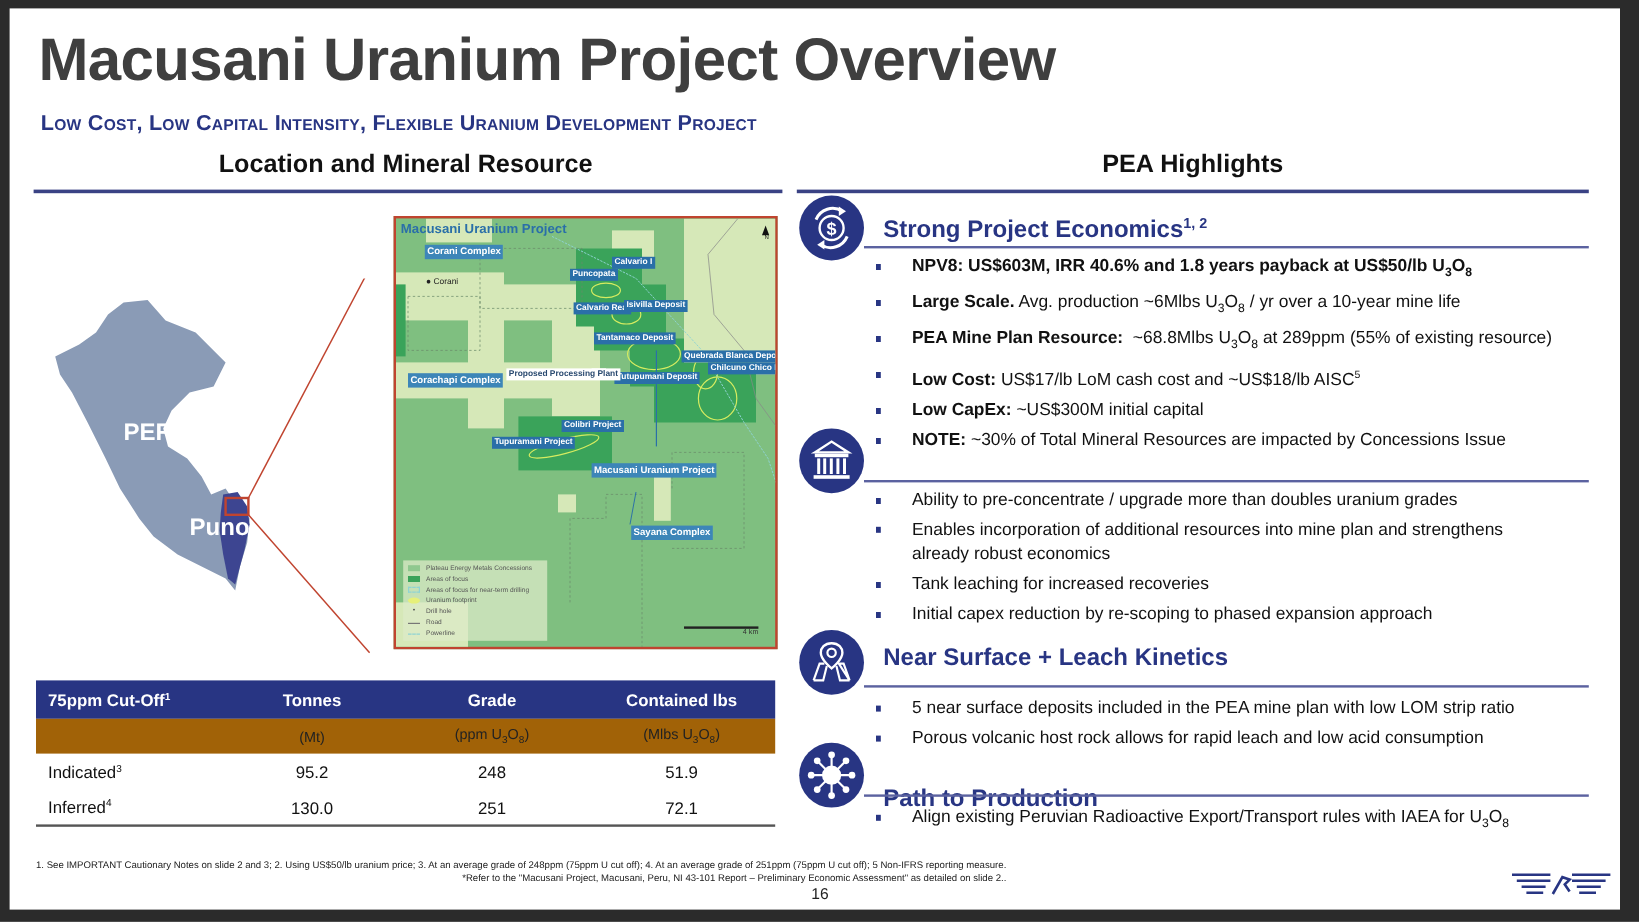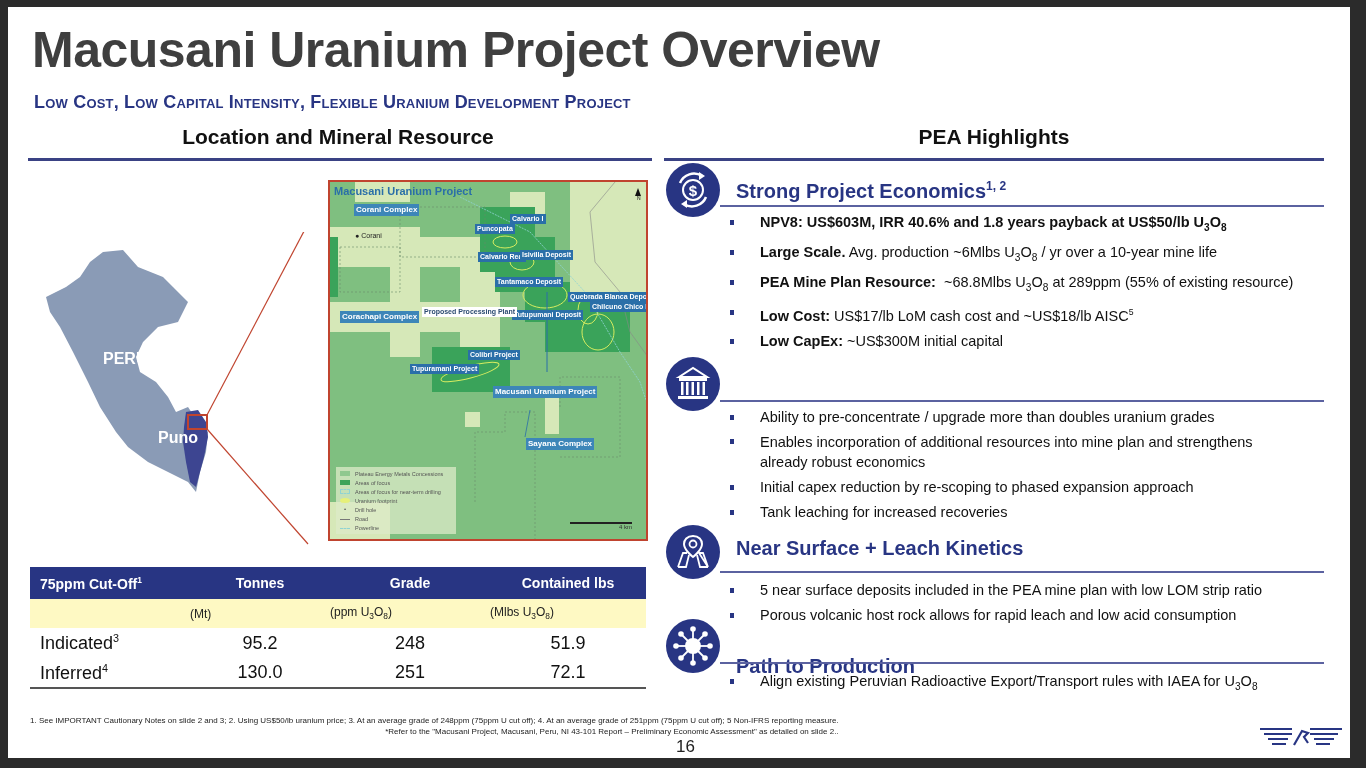--- a/index.html
+++ b/index.html
@@ -3,56 +3,56 @@
 <meta charset="utf-8">
 <style>
   * { box-sizing: border-box; margin: 0; padding: 0; }
   html, body { width: 1366px; height: 768px; overflow: hidden; background: #2b2b2b; font-family: "Liberation Sans", sans-serif; }
   .slide { position: absolute; left: 8px; top: 7px; width: 1342px; height: 751px; background: #ffffff; overflow: hidden; }
   .title { position: absolute; left: 24px; top: 14px; font-size: 50px; font-weight: bold; color: #3f3f3f; letter-spacing: -0.5px; }
   .subtitle { position: absolute; left: 26px; top: 85px; font-size: 18px; font-weight: bold; color: #283583; font-variant: small-caps; letter-spacing: 0.2px; }
   .section-head { position: absolute; top: 118px; font-size: 21px; font-weight: bold; color: #111; text-align: center; }
   .rule { position: absolute; height: 3px; background: #3a4284; }
   .rule-thin { position: absolute; height: 2px; background: #5b62a0; }
-  .peru-label { position: absolute; color: #fff; font-weight: bold; font-size: 16px; }
+  .peru-label { position: absolute; color: #fff; font-weight: bold; font-size: 20px; }
   .detail-map { position: absolute; left: 320px; top: 173px; width: 320px; height: 361px; border: 2px solid #c0442f; background: #7fbf80; overflow: hidden; }
   .map-title { position: absolute; left: 4px; top: 3px; font-size: 11px; font-weight: bold; color: #2a6fa8; }
   .map-tag { position: absolute; background: #2a6fa8; color: #fff; font-size: 7px; font-weight: bold; padding: 0 2px; line-height: 10px; white-space: nowrap; }
   .map-tag.big { font-size: 8px; line-height: 12px; background: #3d86b8; }
   .map-tag.white { background: #fff; color: #2a4a70; }
   .legend { position: absolute; left: 6px; top: 285px; width: 120px; background: rgba(220,235,200,0.75); padding: 2px 4px; }
   .legend-row { display: flex; align-items: center; gap: 5px; font-size: 5.5px; color: #555; height: 9px; }
   .legend-sw { width: 10px; height: 5px; }
   .scale { position: absolute; left: 240px; top: 340px; width: 62px; border-top: 2px solid #222; font-size: 6px; color: #333; text-align: right; }
 
   
   .res-table { position: absolute; left: 22px; top: 560px; width: 616px; border-collapse: collapse; }
   .res-table th { background: #283583; color: #fff; font-size: 14px; font-weight: bold; height: 32px; text-align: center; }
   .res-table th:first-child { text-align: left; padding-left: 10px; }
-  .res-table .units td { background: #fef9c3; color: #222; font-size: 12px; height: 29px; text-align: left; }
-  .res-table .drow td { font-size: 18px; color: #111; height: 30px; text-align: center; }
+  .res-table .units td { background: #a16207; color: #222; font-size: 12px; height: 29px; text-align: center; }
+  .res-table .drow td { font-size: 14px; color: #111; height: 30px; text-align: center; }
   .res-table .drow td:first-child { text-align: left; padding-left: 10px; }
   .res-table .drow:last-child td { border-bottom: 2px solid #555; }
   sup { font-size: 0.6em; }
   sub { font-size: 0.7em; }
 
   
   .hl-icon { position: absolute; width: 54px; height: 54px; border-radius: 50%; background: #283583; }
   .hl-icon svg { width: 54px; height: 54px; }
   .hl-title { position: absolute; left: 728px; font-size: 20px; font-weight: bold; color: #283583; }
   .hl-title sup { font-size: 12px; }
   .bullets { position: absolute; left: 720px; width: 600px; list-style: none; }
   .bullets li { position: relative; padding-left: 32px; font-size: 14.5px; color: #111; line-height: 25px; }
   .bullets li::before { content: ""; position: absolute; left: 2px; top: 10px; width: 4px; height: 5px; background: #283583; }
   .bullets li.wrap { line-height: 20px; padding-top: 2px; padding-bottom: 3px; }
   .bullets li.wrap::before { top: 9px; }
   .bullets b { font-weight: bold; }
 
   .footnote { position: absolute; left: 22px; top: 708px; font-size: 8px; color: #222; line-height: 11px; text-align: right; }
-  .page-num { position: absolute; left: 668px; top: 730px; font-size: 17px; color: #222; }
+  .page-num { position: absolute; left: 668px; top: 730px; font-size: 13px; color: #222; }
   .logo { position: absolute; left: 1250px; top: 714px; width: 86px; height: 30px; }
 </style>
 </head>
 <body>
 
 <div class="slide">
 
   <div class="title">Macusani Uranium Project Overview</div>
   <div class="subtitle">Low Cost, Low Capital Intensity, Flexible Uranium Development Project</div>
 
@@ -205,40 +205,41 @@
     </svg>
   </div>
   <div class="hl-title" style="top:172px;"><span>Strong Project Economics</span><sup>1, 2</sup></div>
   <div class="rule-thin" style="left:712px;top:198px;width:604px;"></div>
   <ul class="bullets" style="top:203px;">
     <li><b>NPV8: US$603M, IRR 40.6% and 1.8 years payback at US$50/lb U<sub>3</sub>O<sub>8</sub></b></li>
     <li><b>Large Scale.</b> Avg. production ~6Mlbs U<sub>3</sub>O<sub>8</sub> / yr over a 10-year mine life</li>
     <li><b>PEA Mine Plan Resource:</b>&nbsp; ~68.8Mlbs U<sub>3</sub>O<sub>8</sub> at 289ppm (55% of existing resource)</li>
     <li><b>Low Cost:</b><span> US$17/lb LoM cash cost and ~US$18/lb AISC</span><sup>5</sup></li>
     <li><b>Low CapEx:</b><span> ~US$300M initial capital</span></li>
+    <li><b>NOTE:</b><span> ~30% of Total Mineral Resources are impacted by Concessions Issue</span></li>
   </ul>
 
   <div class="hl-icon" style="left:658px;top:350px;">
     <svg viewBox="0 0 54 54">
       <path d="M13,20 L27,11 L41,20 Z" fill="none" stroke="#fff" stroke-width="2"></path>
       <rect x="13" y="21" width="28" height="3" fill="#fff"></rect>
       <rect x="15" y="25" width="2.5" height="13" fill="#fff"></rect>
       <rect x="20" y="25" width="2.5" height="13" fill="#fff"></rect>
       <rect x="25.5" y="25" width="2.5" height="13" fill="#fff"></rect>
       <rect x="31" y="25" width="2.5" height="13" fill="#fff"></rect>
       <rect x="36.5" y="25" width="2.5" height="13" fill="#fff"></rect>
       <rect x="12" y="39" width="30" height="3" fill="#fff"></rect>
     </svg>
   </div>
   <div class="rule-thin" style="left:712px;top:393px;width:604px;"></div>
   <ul class="bullets" style="top:398px;">
     <li>Ability to pre-concentrate / upgrade more than doubles uranium grades</li>
     <li class="wrap" style="width:560px;">Enables incorporation of additional resources into mine plan and strengthens already robust economics</li>
+    <li>Tank leaching for increased recoveries</li>
     <li>Initial capex reduction by re-scoping to phased expansion approach</li>
-    <li>Tank leaching for increased recoveries</li>
   </ul>
 
   <div class="hl-icon" style="left:658px;top:518px;">
     <svg viewBox="0 0 54 54">
       <path d="M27,11 C21,11 18,15 18,19 C18,25 27,32 27,32 C27,32 36,25 36,19 C36,15 33,11 27,11 Z" fill="none" stroke="#fff" stroke-width="2"></path>
       <circle cx="27" cy="19" r="3.5" fill="none" stroke="#fff" stroke-width="1.8"></circle>
       <path d="M12,42 L17,28 L21,28 M33,28 L37,28 L42,42 Z M12,42 L20,42 L23,30 M31,30 L34,42 L42,42" fill="none" stroke="#fff" stroke-width="1.8"></path>
     </svg>
   </div>
   <div class="hl-title" style="top:530px;">Near Surface + Leach Kinetics</div>

